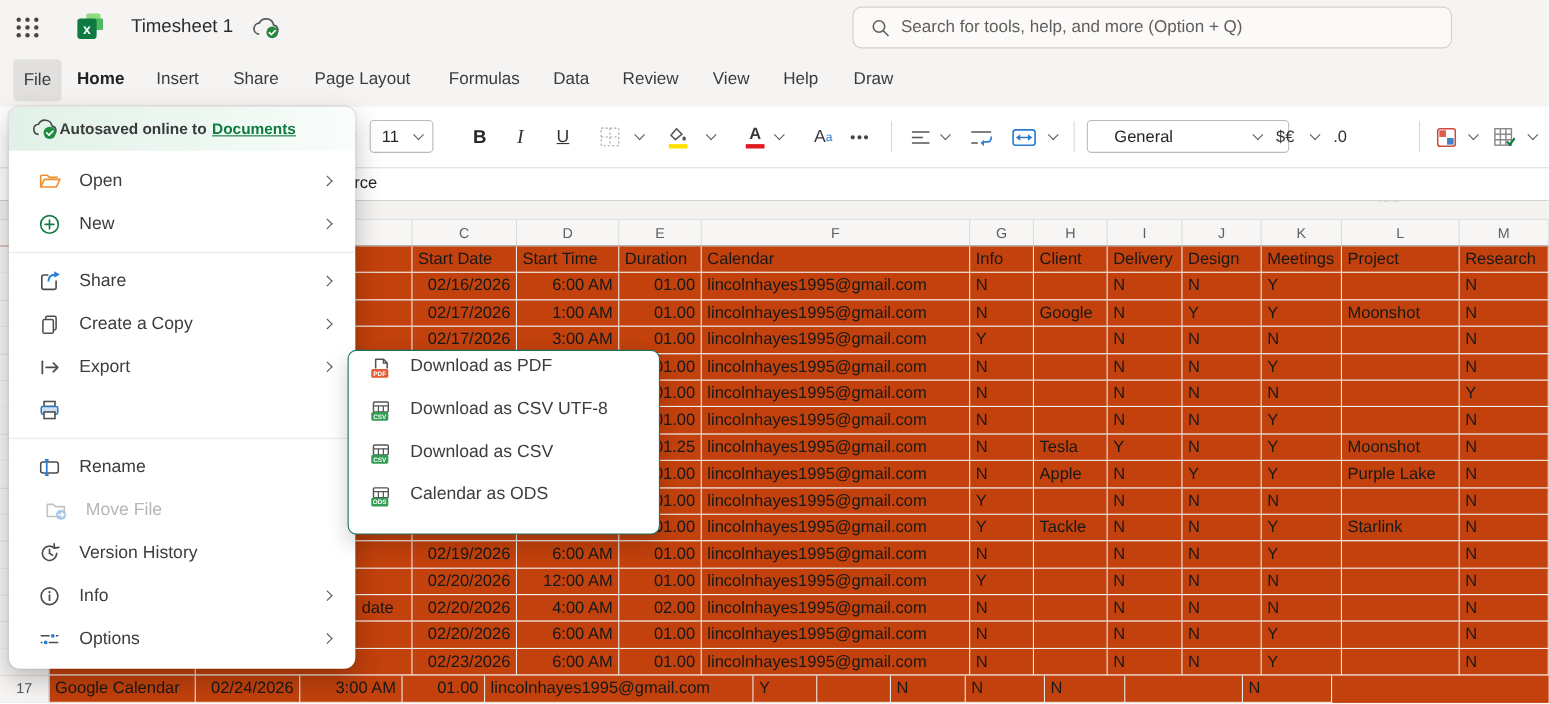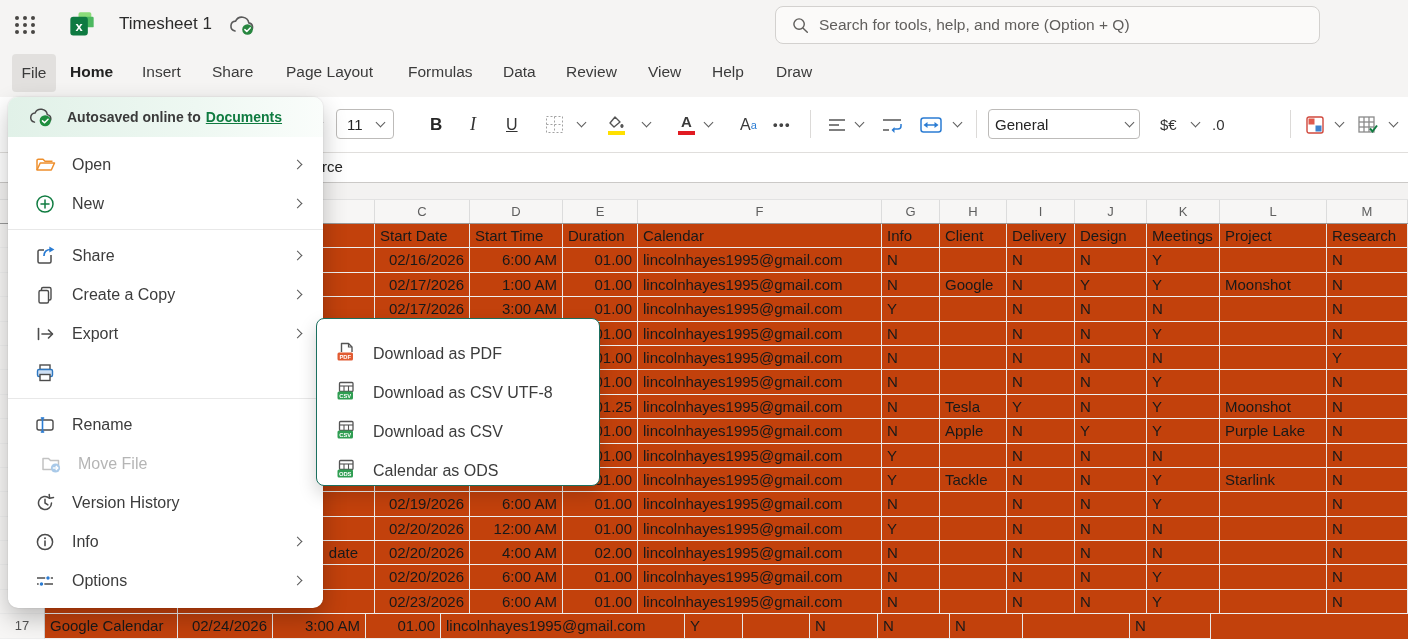--- a/index.html
+++ b/index.html
@@ -62,35 +62,35 @@
   .gutter { background:#f7f6f5; border-right:1px solid #cfcfcf !important; color:#555; font-size:13px; }
   .al-l { text-align:left; padding-left:5px; }
   .al-r { text-align:right; padding-right:5px; }
   .al-c { text-align:center; }
 
   
   .filemenu { position:absolute; left:8px; top:97px; width:315px; height:511px; background:#fff; border-radius:10px;
     box-shadow:0 10px 24px rgba(0,0,0,.24), 0 0 2px rgba(0,0,0,.14); z-index:50; overflow:hidden; }
   .fm-autosave { height:40px; background:linear-gradient(90deg,#e1f1e8 0%, #eef8f2 60%, #fafdfb 100%);
     display:flex; align-items:center; padding-left:20px; font-size:14px; color:#3a3a3a; font-weight:600; }
-  .fm-autosave .txt { margin-left:13px; }
+  .fm-autosave .txt { margin-left:0; }
   .fm-autosave a { color:#0f7b40; font-weight:700; margin-left:5px; cursor:pointer; }
   .fm-list { padding-top:8px; }
   .fm-item { height:39px; display:flex; align-items:center; padding:0 16px 0 26px; font-size:16px; color:#3c3c3c;
     position:relative; cursor:pointer; background:#fff; }
   .fm-item .ic { width:22px; display:flex; justify-content:center; margin-right:16px; }
   .fm-item .lbl { flex:1; }
   .fm-item .chev { position:absolute; right:22px; border-color:#585858; }
   .fm-item.disabled { color:#b5b5b5;padding-left:32px; }
   .fm-sep { height:1px; background:#e8e8e8; margin:6px 0; }
 
   
   .submenu { position:absolute; left:316px; top:318px; width:284px; background:#fff; border:1.5px solid #1b6f5f;
     border-radius:8px; box-shadow:0 8px 18px rgba(0,0,0,.18); z-index:60; padding:5px 0; }
-  .sm-item { height:39px; display:flex; align-items:flex-end; padding-left:16px; font-size:16px; color:#3c3c3c; cursor:pointer; }
+  .sm-item { height:39px; display:flex; align-items:flex-start; padding-left:16px; font-size:16px; color:#3c3c3c; cursor:pointer; }
   .sm-item .ic { width:27px; margin-right:13px; display:flex; justify-content:center; }
 </style>
 </head>
 <body>
 
 <div class="topbar">
   <svg class="waffle" viewBox="0 0 24 24">
     <g fill="#484644">
       <circle cx="4" cy="5" r="2"></circle>
         <circle cx="12" cy="5" r="2"></circle>
@@ -210,21 +210,21 @@
       <rect x="1" y="1" width="20" height="14" rx="2.5" fill="none" stroke="#2b7cd3" stroke-width="1.5"></rect>
       <line x1="6" y1="8" x2="16" y2="8" stroke="#2b7cd3" stroke-width="1.5"></line>
       <polygon points="7.5,5 3.5,8 7.5,11" fill="#2b7cd3"></polygon>
       <polygon points="14.5,5 18.5,8 14.5,11" fill="#2b7cd3"></polygon>
     </svg>
   </span>
   <span class="rb" style="left:954px">
       <span class="cvd"></span>
     </span>
   <span class="rb-divider" style="left:976px"></span>
-  <span class="rb combo" style="left:988px; top:12px; width:152px; padding:0 6px; justify-content:space-between;">
+  <span class="rb combo" style="left:988px; top:12px; width:184px; padding:0 24px; justify-content:space-between;">
     <span>General</span>
       <span class="cvd"></span>
   </span>
   <span class="rb" style="left:1160px; font-size:15px;">$€</span>
   <span class="rb" style="left:1192px">
       <span class="cvd"></span>
     </span>
   <span class="rb num-badge" style="left:1212px">
     <span>.0</span>
 

